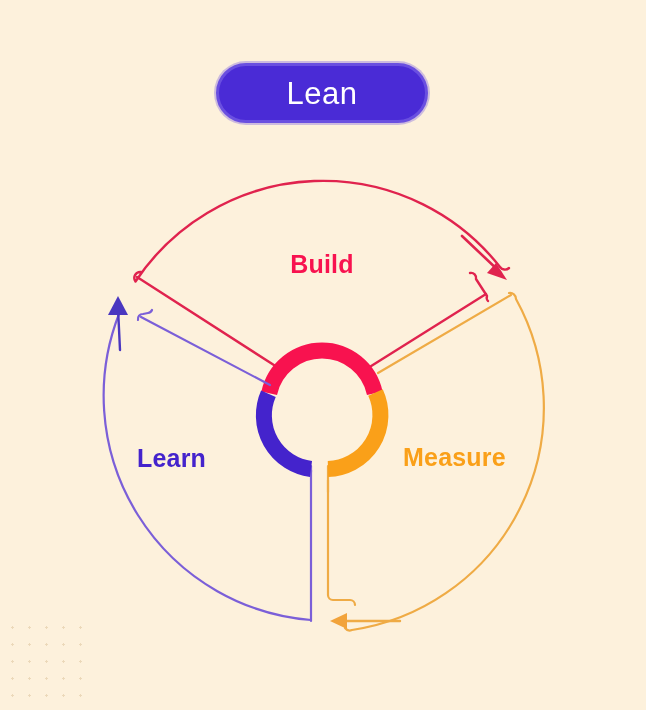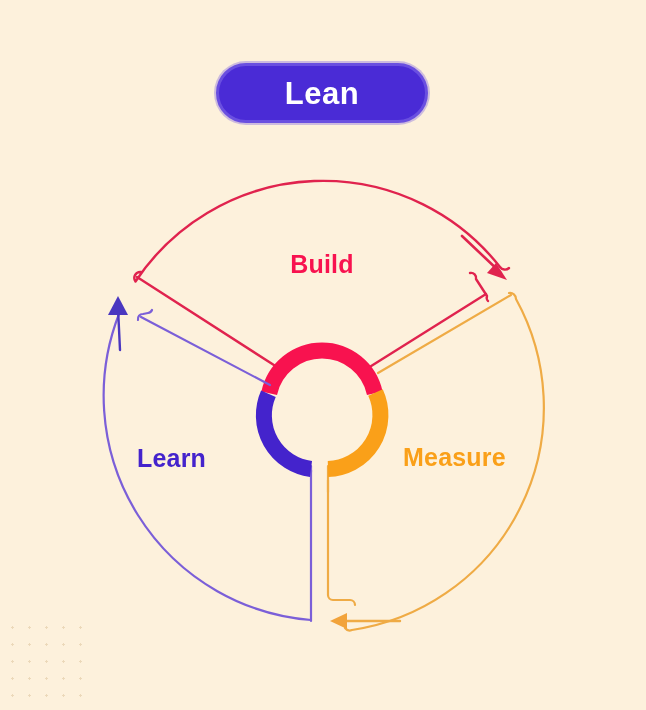--- a/index.html
+++ b/index.html
@@ -50,21 +50,21 @@
     border: 3px solid #6A4FE0;
     box-shadow: 0 0 0 2px rgba(116,86,226,0.35);
     box-sizing: border-box;
     display: flex;
     align-items: center;
     justify-content: center;
   }
   .title-pill-label {
     color: #FFFFFF;
     font-size: 31px;
-    font-weight: bold;
+    font-weight: normal;
     letter-spacing: 0.5px;
     line-height: 1;
     white-space: nowrap;
   }
 
   
   #diagram {
     position: absolute;
     left: 0;
     top: 0;

